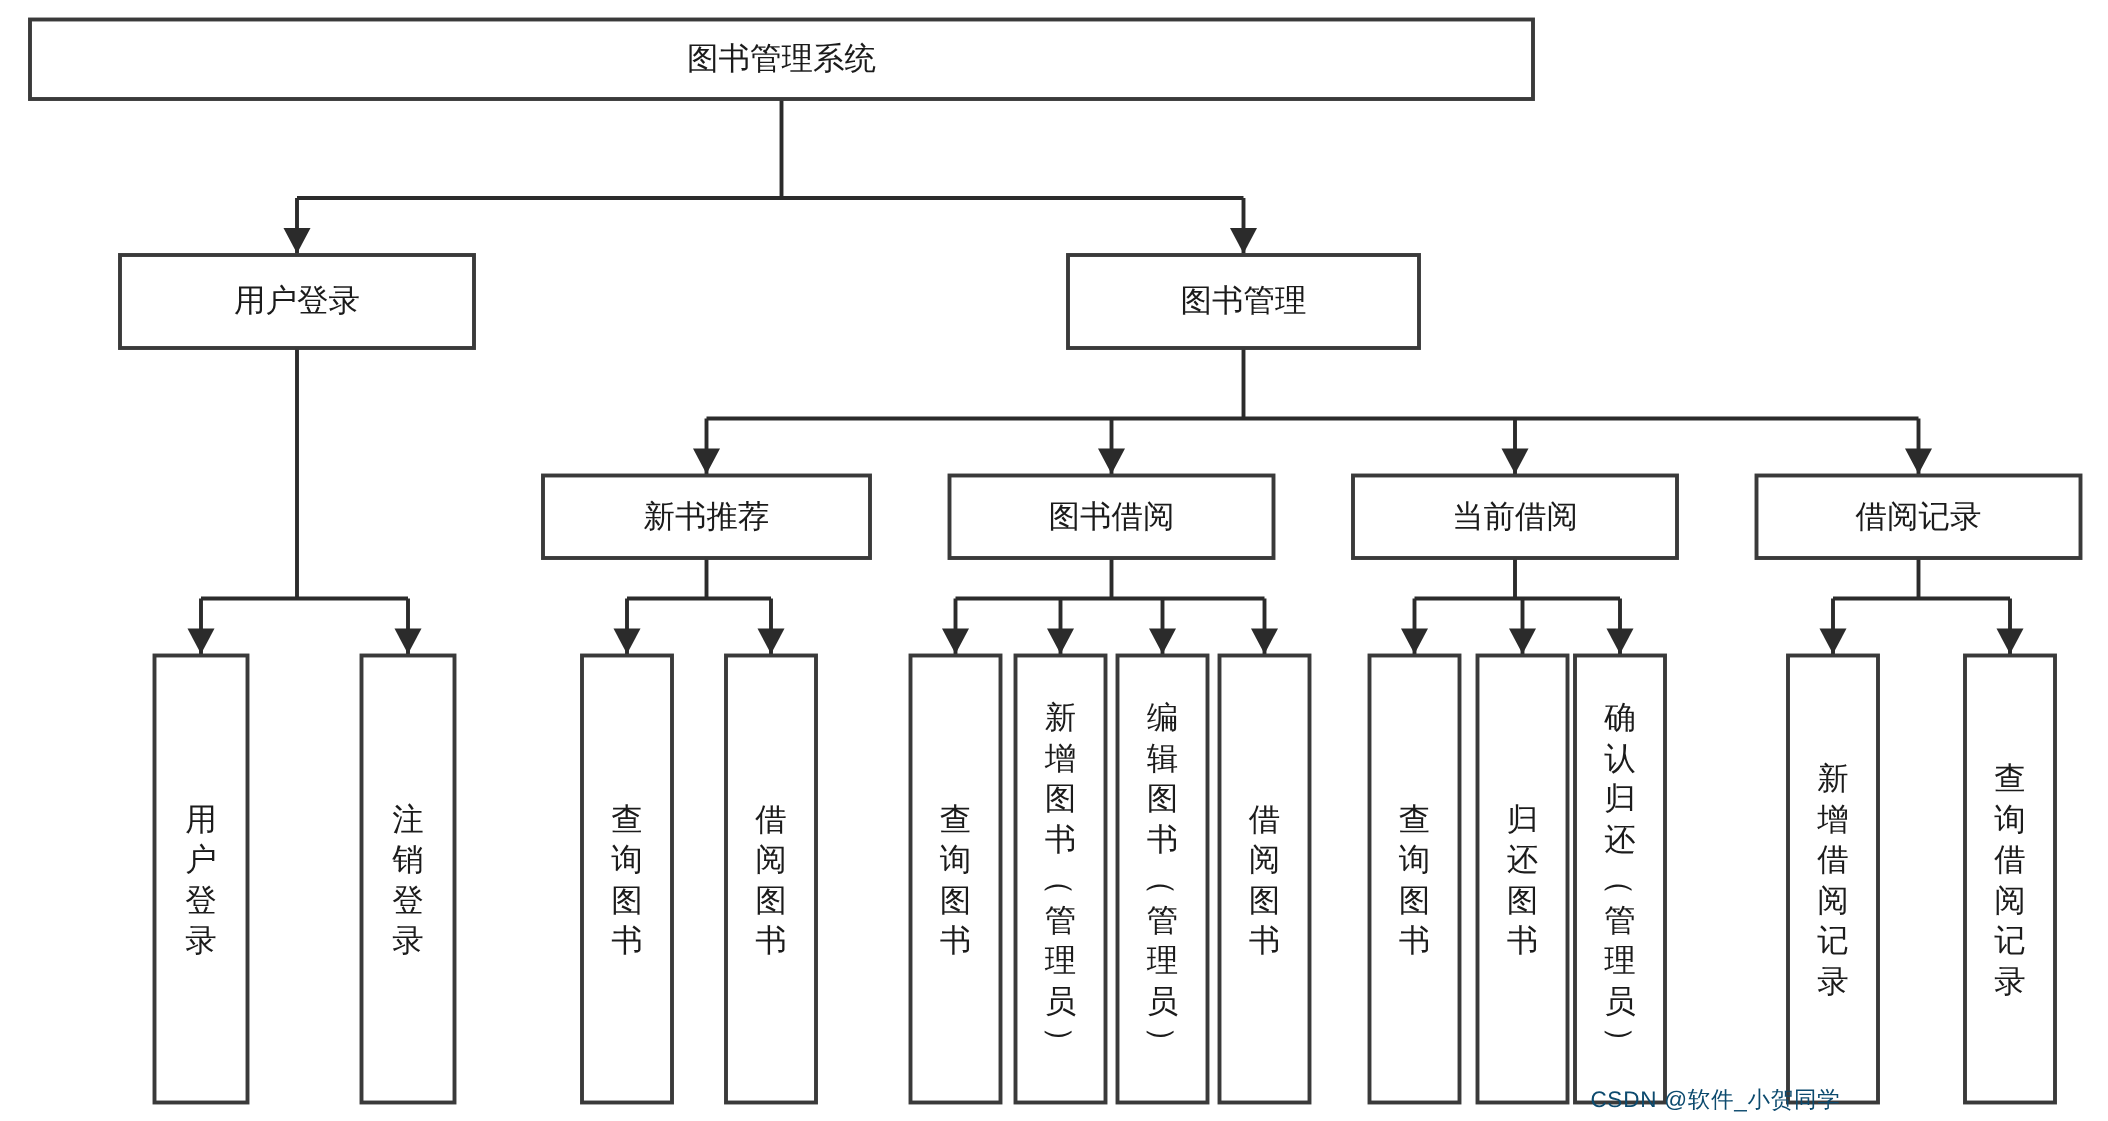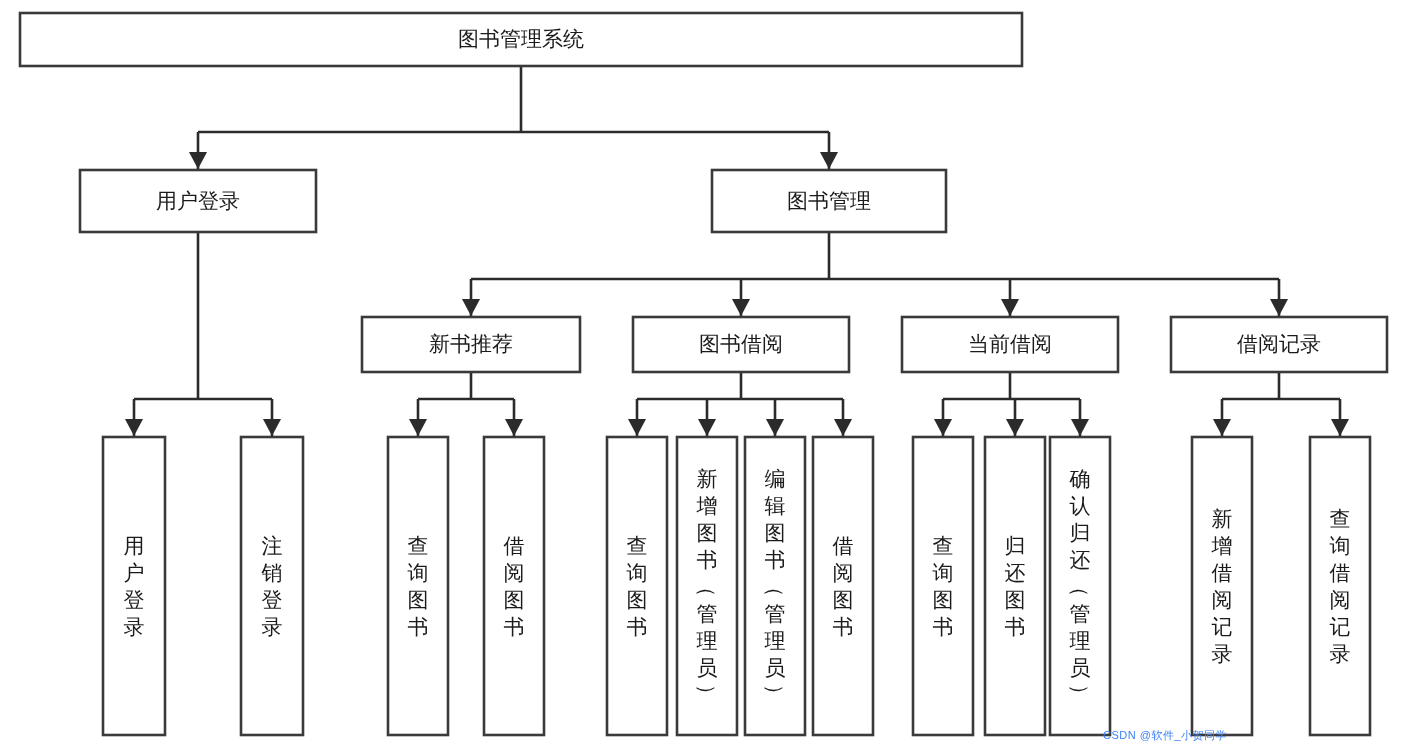--- a/index.html
+++ b/index.html
@@ -52,22 +52,22 @@
     font-family: "Liberation Sans", "DejaVu Sans", sans-serif;
     font-size: 21px;
     fill: #1b1b1b;
     text-anchor: middle;
   }
   .watermark {
     position: absolute;
     right: 8px;
     bottom: 4px;
     font-family: "Liberation Sans", "DejaVu Sans", sans-serif;
-    font-size: 11px;
-    color: #3b82f6;
+    font-size: 15px;
+    color: #0c4a6e;
     white-space: nowrap;
     letter-spacing: 0.5px;
     pointer-events: none;
     text-align: center;
   }
 </style>
 </head>
 <body>
 
 <div id="diagram-root">

